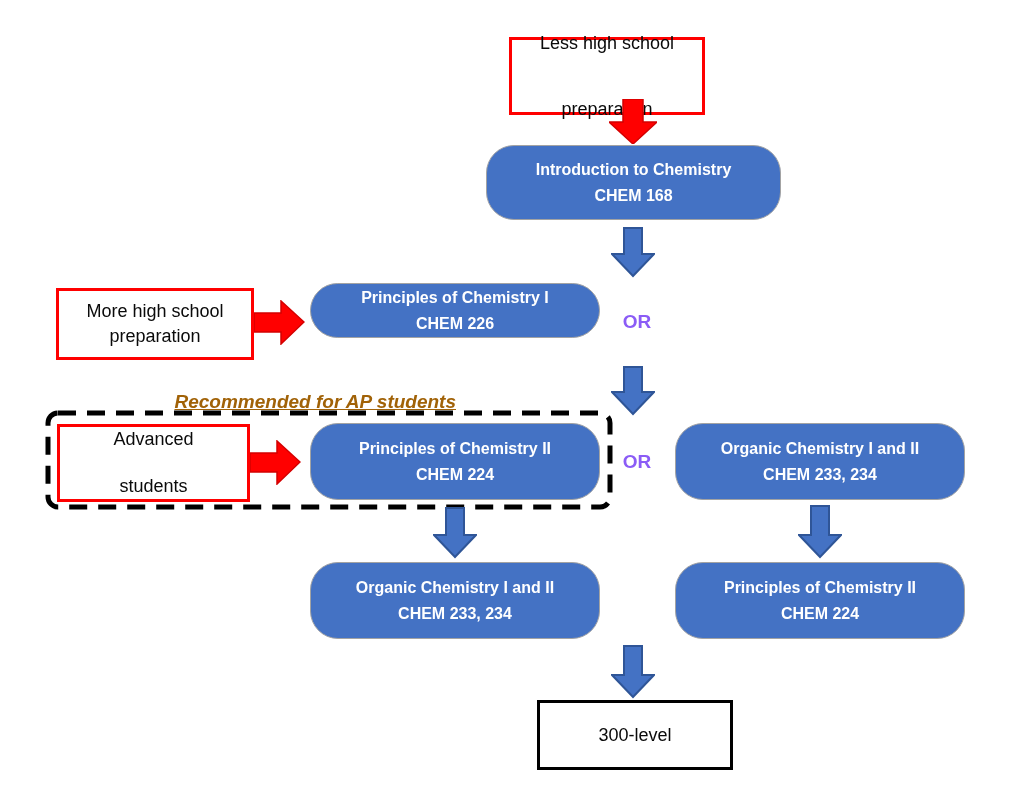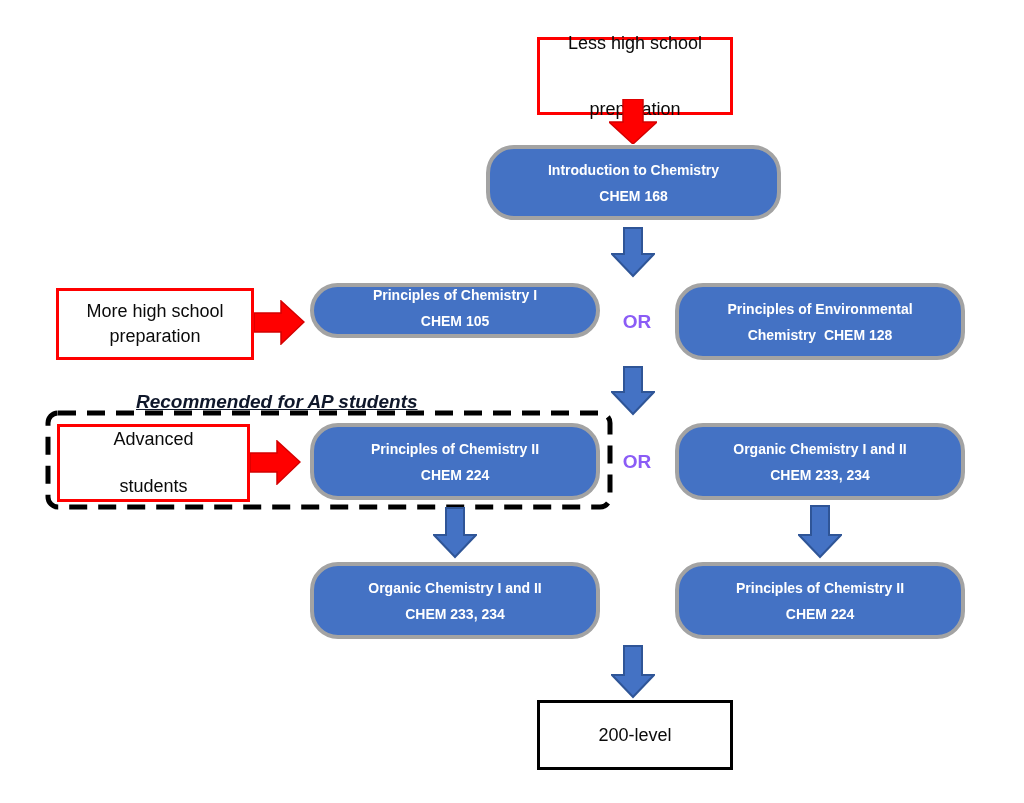--- a/index.html
+++ b/index.html
@@ -13,24 +13,24 @@
   .box {
     position: absolute;
     display: flex; flex-direction: column;
     align-items: center; justify-content: center;
     text-align: center;
   }
   .box .line { display: block; white-space: pre; }
 
   .blue-box {
     background: #4472C4;
-    border: 4px solid #a3a3a3;
+    border: 1px solid #a3a3a3;
     border-radius: 28px;
     color: #ffffff;
-    font-size: 14px; font-weight: 600;
+    font-size: 16px; font-weight: 600;
     line-height: 26px;
   }
   .red-box {
     background: #ffffff;
     border: 3px solid #FF0000;
     color: #0a0a0a;
     font-size: 18px; font-weight: 500;
     line-height: 25px;
   }
   .black-box {
@@ -43,31 +43,31 @@
   .or-label {
     position: absolute;
     display: flex; align-items: center; justify-content: center;
     font-size: 19px; font-weight: 700; color: #8b5cf6;
   }
   .ap-note {
     position: absolute;
     font-size: 19px; font-weight: 600;
     font-style: italic;
     text-decoration: underline;
-    color: #0f172a;
-    text-align: left;
+    color: #a16207;
+    text-align: right;
   }
   .arrow { position: absolute; }
 </style>
 </head>
 <body>
 
 <div class="canvas">
 
-  <div class="box red-box" style="left:537px; top:37px; width:196px; height:78px;gap:41px;">
+  <div class="box red-box" style="left:509px; top:37px; width:196px; height:78px;gap:41px;">
     <span class="line">Less high school</span>
     <span class="line">preparation</span>
   </div>
 
   <svg class="arrow" style="left:609px; top:99px;" width="48" height="45" viewBox="0 0 48 45">
     <polygon points="14,0 34,0 34,23 48,23 24,45 0,23 14,23" fill="#FF0000" stroke="#D40000" stroke-width="1.5"></polygon>
   </svg>
 
   <div class="box blue-box" style="left:486px; top:145px; width:295px; height:75px;">
     <span class="line">Introduction to Chemistry</span>
@@ -82,29 +82,25 @@
     <span class="line">More high school</span>
     <span class="line">preparation</span>
   </div>
 
   <svg class="arrow" style="left:254px; top:300px;" width="51" height="45" viewBox="0 0 51 45">
     <polygon points="0,13 27,13 27,1 50,22 27,44 27,32 0,32" fill="#FF0000" stroke="#D40000" stroke-width="1.5"></polygon>
   </svg>
 
   <div class="box blue-box" style="left:310px; top:283px; width:290px; height:55px;justify-content:flex-end;">
     <span class="line">Principles of Chemistry I</span>
-    <span class="line">CHEM 105</span>
+    <span class="line">CHEM 226</span>
   </div>
 
   <div class="or-label" style="left:607px; top:283px; width:60px; height:77px;">OR</div>
 
-  <div class="box blue-box" style="left:675px; top:283px; width:290px; height:77px;">
-    <span class="line">Principles of Environmental</span>
-    <span class="line">Chemistry  CHEM 128</span>
-  </div>
 
   <svg class="arrow" style="left:611px; top:366px;" width="44" height="50" viewBox="0 0 44 50">
     <polygon points="13,1 31,1 31,26 43,26 22,48 1,26 13,26" fill="#4472C4" stroke="#2F5597" stroke-width="2"></polygon>
   </svg>
 
   <div class="ap-note" style="left:136px; top:391px; width:320px;">Recommended for AP students</div>
 
   <svg class="arrow" style="left:44px; top:409px;" width="570" height="102" viewBox="0 0 570 102">
     <rect x="4" y="4" width="562" height="94" rx="10" fill="none" stroke="#000000" stroke-width="5" stroke-dasharray="18 11"></rect>
   </svg>
@@ -145,16 +141,16 @@
   <div class="box blue-box" style="left:675px; top:562px; width:290px; height:77px;">
     <span class="line">Principles of Chemistry II</span>
     <span class="line">CHEM 224</span>
   </div>
 
   <svg class="arrow" style="left:611px; top:645px;" width="44" height="54" viewBox="0 0 44 54">
     <polygon points="13,1 31,1 31,30 43,30 22,52 1,30 13,30" fill="#4472C4" stroke="#2F5597" stroke-width="2"></polygon>
   </svg>
 
   <div class="box black-box" style="left:537px; top:700px; width:196px; height:70px;">
-    <span class="line">200-level</span>
+    <span class="line">300-level</span>
   </div>
 
 </div>
 
 </body></html>

